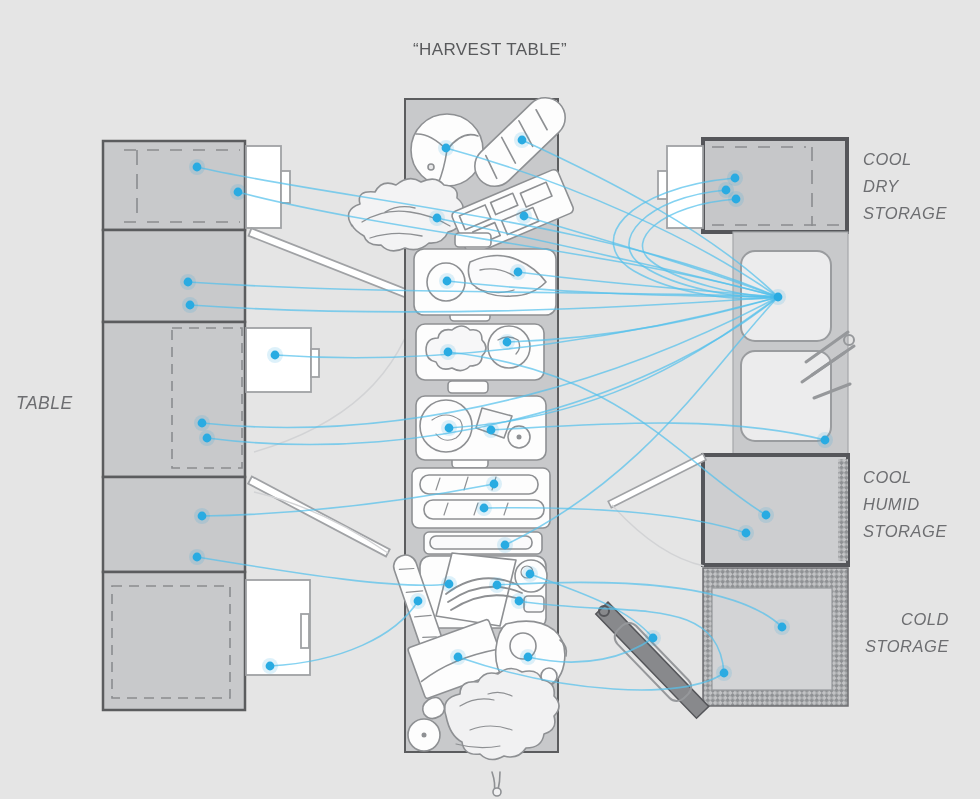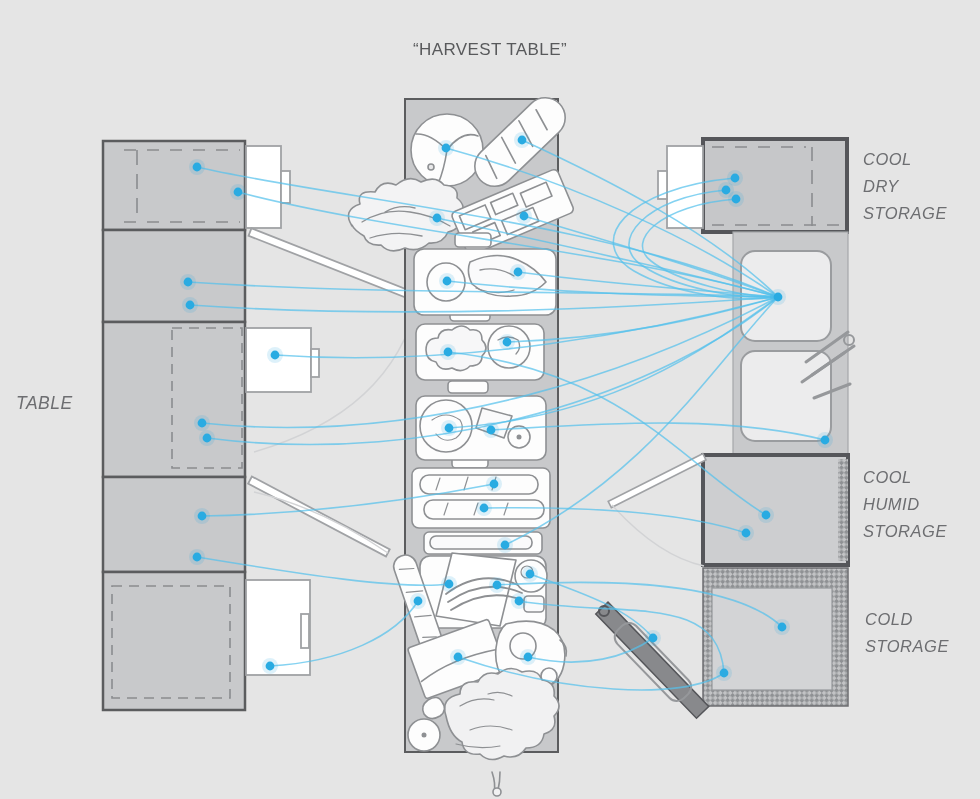--- a/index.html
+++ b/index.html
@@ -326,18 +326,18 @@
 <div class="lbl" style="left:863px;top:146px;">
   <div>COOL</div>
   <div>DRY</div>
   <div>STORAGE</div>
 </div>
 <div class="lbl" style="left:863px;top:464px;">
   <div>COOL</div>
   <div>HUMID</div>
   <div>STORAGE</div>
 </div>
-<div class="lbl" style="left:865px;top:606px;">
+<div class="lbl" style="left:865px;top:606px;text-align:right;">
   <div>COLD</div>
   <div>STORAGE</div>
 </div>
 
 </div>
 
 </body></html>

